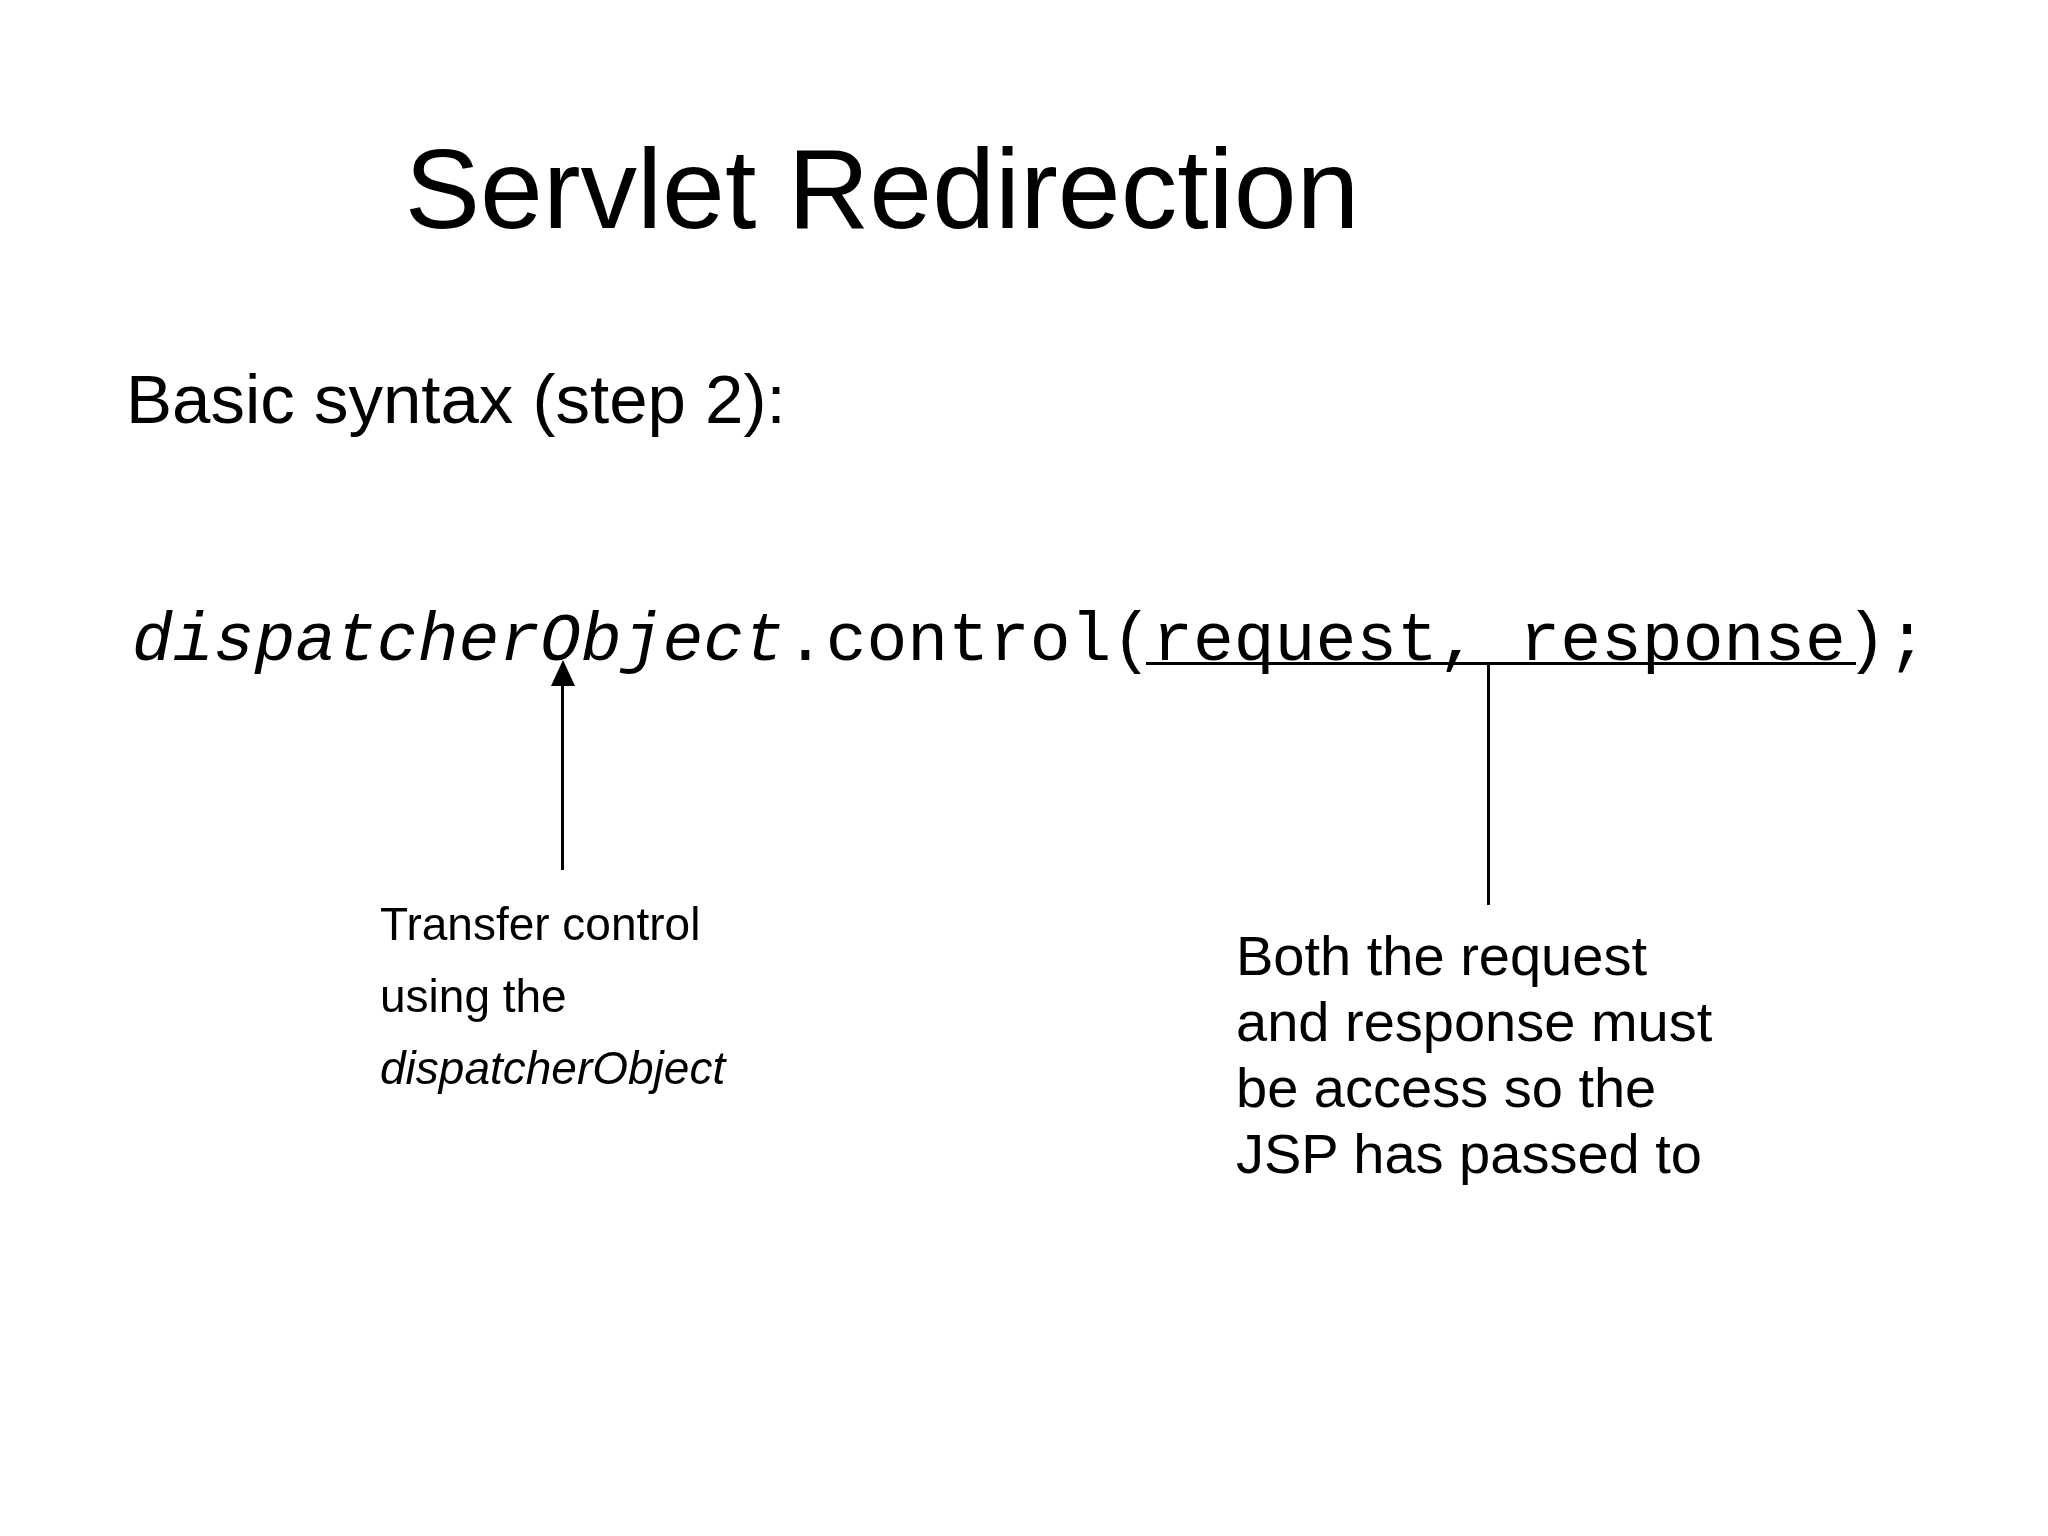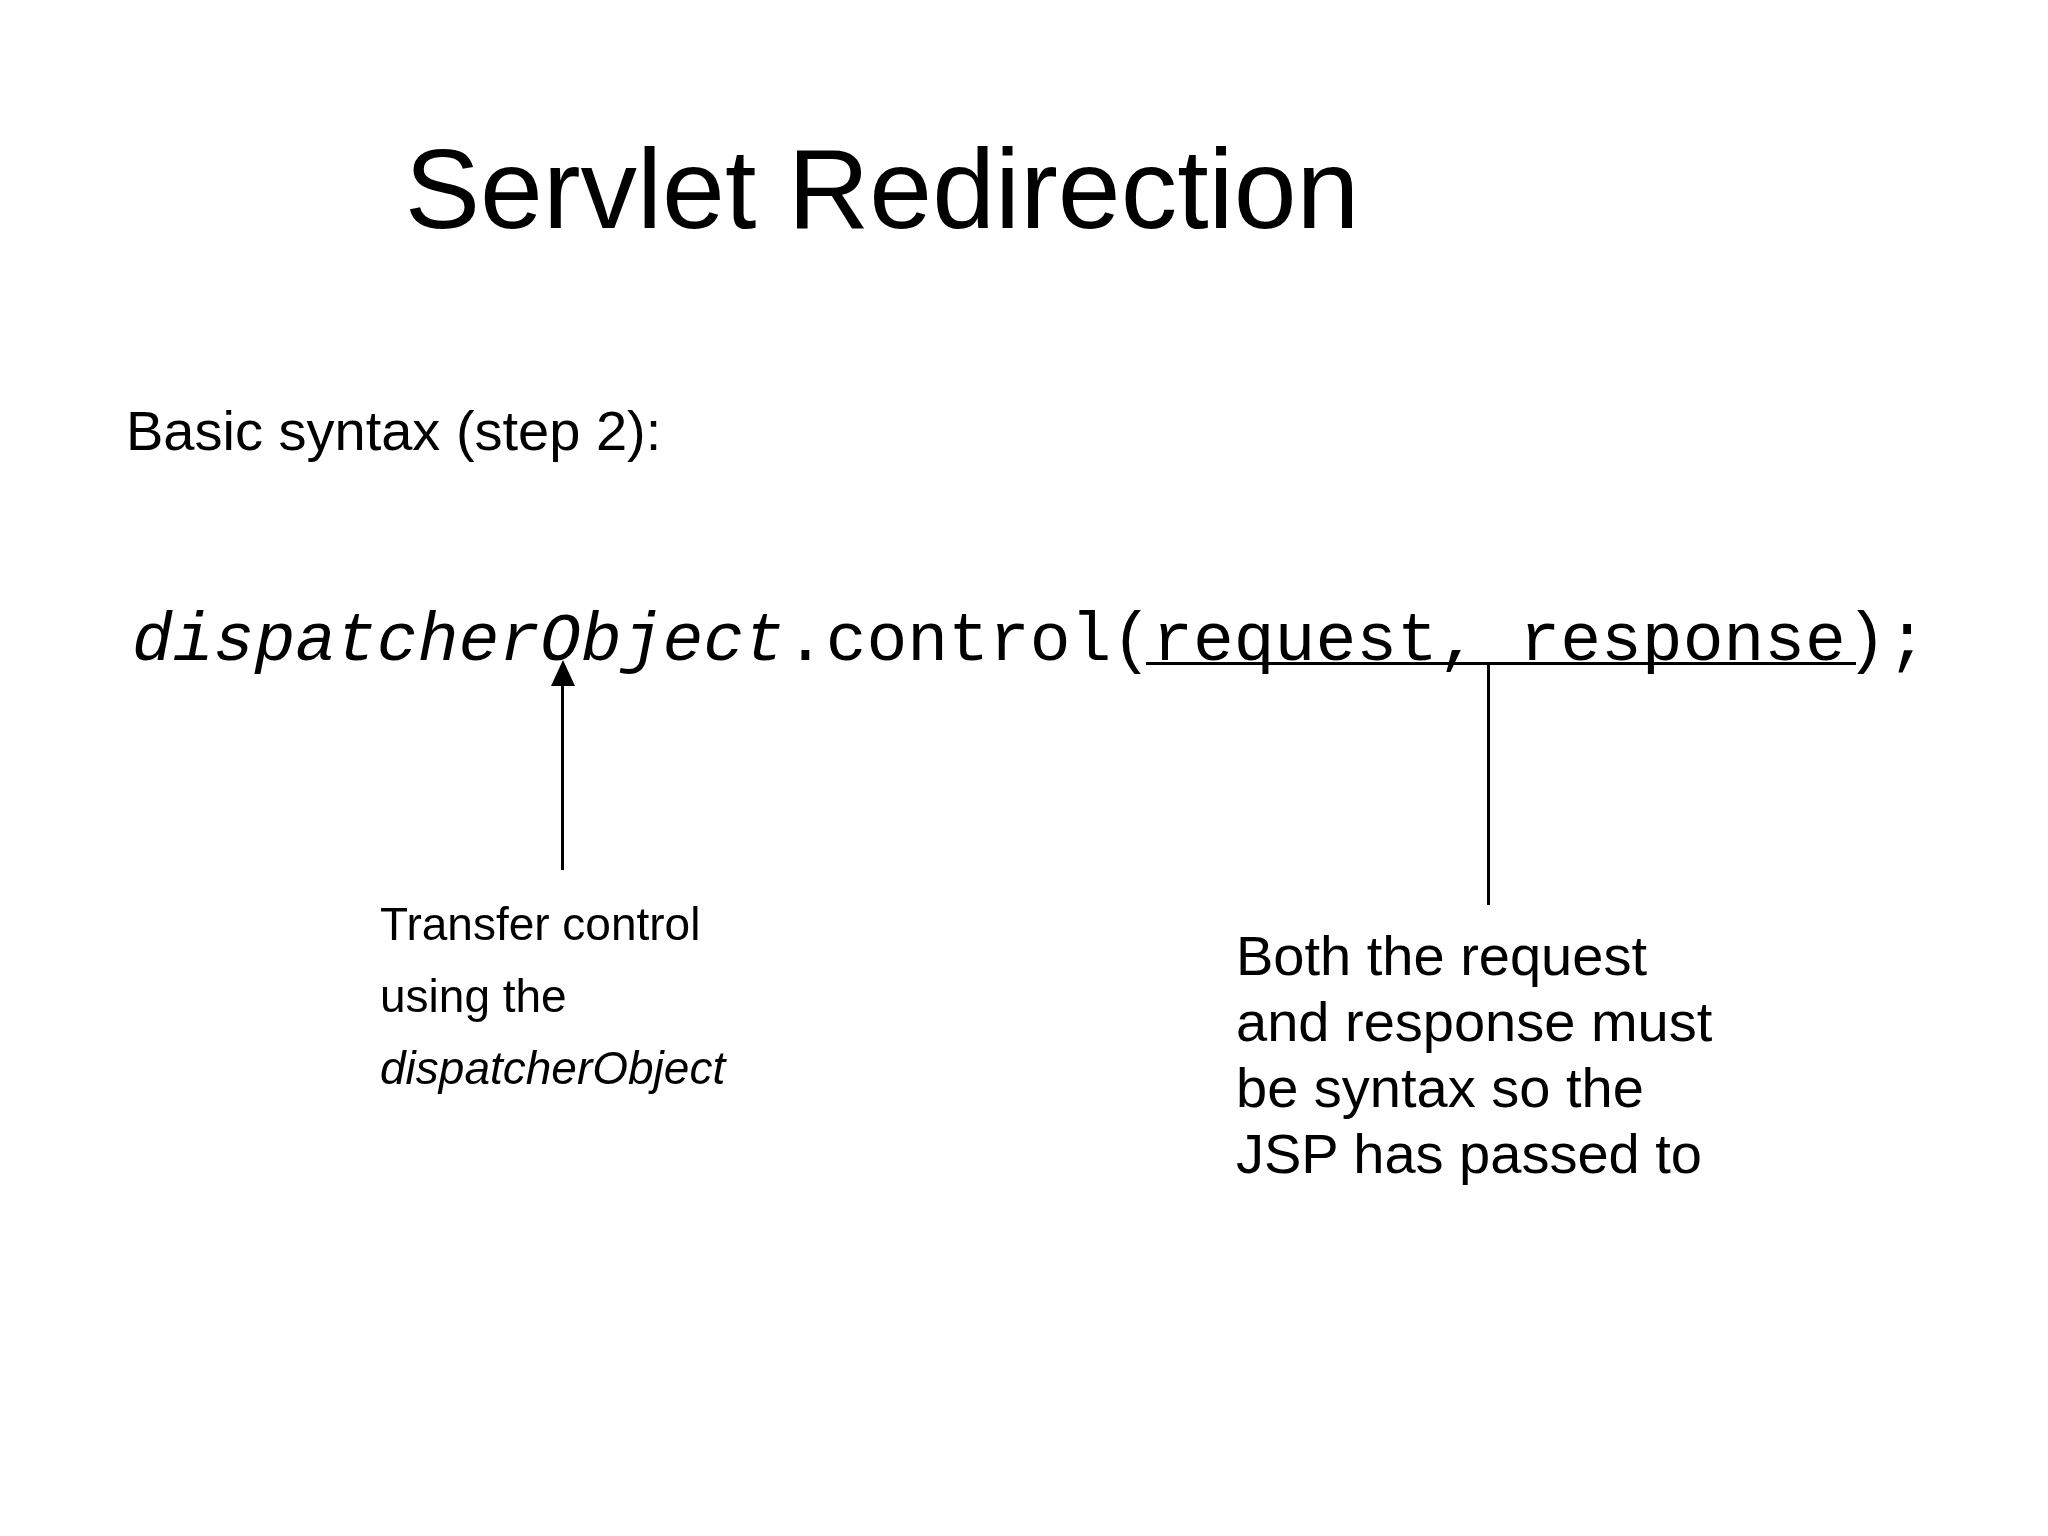--- a/index.html
+++ b/index.html
@@ -15,22 +15,22 @@
 
   .title {
     top: 133px; left: 0; width: 1764px;
     text-align: center;
     font-size: 113px;
     line-height: 1;
     white-space: nowrap;
   }
 
   .subtitle {
-    top: 403px; left: 126px;
-    font-size: 56px;
+    top: 365px; left: 126px;
+    font-size: 69px;
     line-height: 1;
     white-space: nowrap;
   }
 
   .code {
     top: 608px; left: 132px;
     font-family: "Liberation Mono", monospace;
     font-size: 68px;
     line-height: 1;
     white-space: nowrap;
@@ -97,15 +97,15 @@
 
 <div class="abs callout callout-left">
   <div>Transfer control</div>
   <div>using the</div>
   <div class="italic">dispatcherObject</div>
 </div>
 
 <div class="abs callout callout-right">
   <div>Both the request</div>
   <div>and response must</div>
-  <div>be syntax so the</div>
+  <div>be access so the</div>
   <div>JSP has passed to</div>
 </div>
 
 </body></html>

